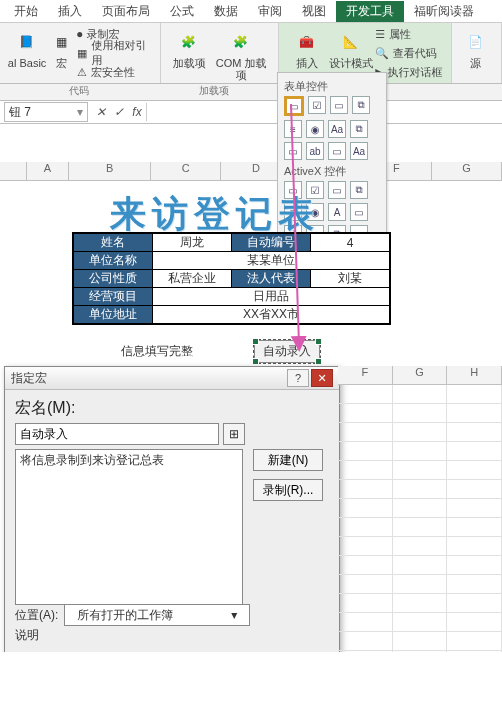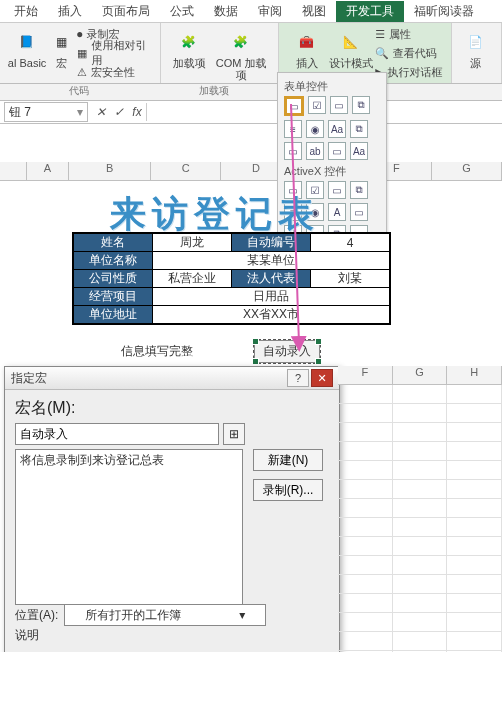--- a/index.html
+++ b/index.html
@@ -54,21 +54,21 @@
 .dlg-title .close{background:#c0392b;color:#fff;border-color:#962d22}
 .dlg-body{padding:8px 10px;position:relative;height:276px}
 .dlg-row{display:flex;align-items:center;margin-bottom:4px}
 .dlg-row label{font-size:16px;color:#222}
 .txt{border:1px solid #888;background:#fff;height:20px;padding:0 4px;font-size:12px}
 .macro-in{width:194px}
 .refbtn{width:20px;height:20px;border:1px solid #888;background:#f4f4f4;margin-left:4px;display:flex;align-items:center;justify-content:center}
 .list{width:218px;height:150px;border:1px solid #888;background:#fff;font-size:12px;padding:2px 4px;color:#333;overflow:auto}
 .side-btn{width:70px;height:22px;border:1px solid #888;background:#f4f4f4;margin-bottom:8px;font-size:12px}
 .loc-row{position:absolute;left:10px;bottom:56px;display:flex;align-items:center;gap:6px}
-.sel{border:1px solid #888;height:20px;width:160px;background:#fff;display:flex;align-items:center;padding:0 20px;justify-content:space-between}
+.sel{border:1px solid #888;height:20px;width:160px;background:#fff;display:flex;align-items:center;padding:0 12px;justify-content:space-between}
 .desc-row{position:absolute;left:10px;bottom:38px;font-size:12px;color:#333}
 .dlg-foot{position:absolute;bottom:6px;right:10px;display:flex;gap:10px}
 .dbtn{min-width:70px;height:24px;border:1px solid #888;background:#f4f4f4}
 
 .lowergrid{position:absolute;left:338px;top:366px;right:0;bottom:0}
 .lowergrid .colhdr2{display:flex;height:18px;background:#f3f3f3;border-bottom:1px solid #c0c0c0}
 .lowergrid .c2{border-right:1px solid #c0c0c0;text-align:center;width:60px;color:#666;font-size:11px}
 .lowergrid .rows .r{height:18px;border-bottom:1px solid #e0e0e0;display:flex}
 .lowergrid .rows .r .cc{width:60px;border-right:1px solid #e0e0e0}
 </style>

